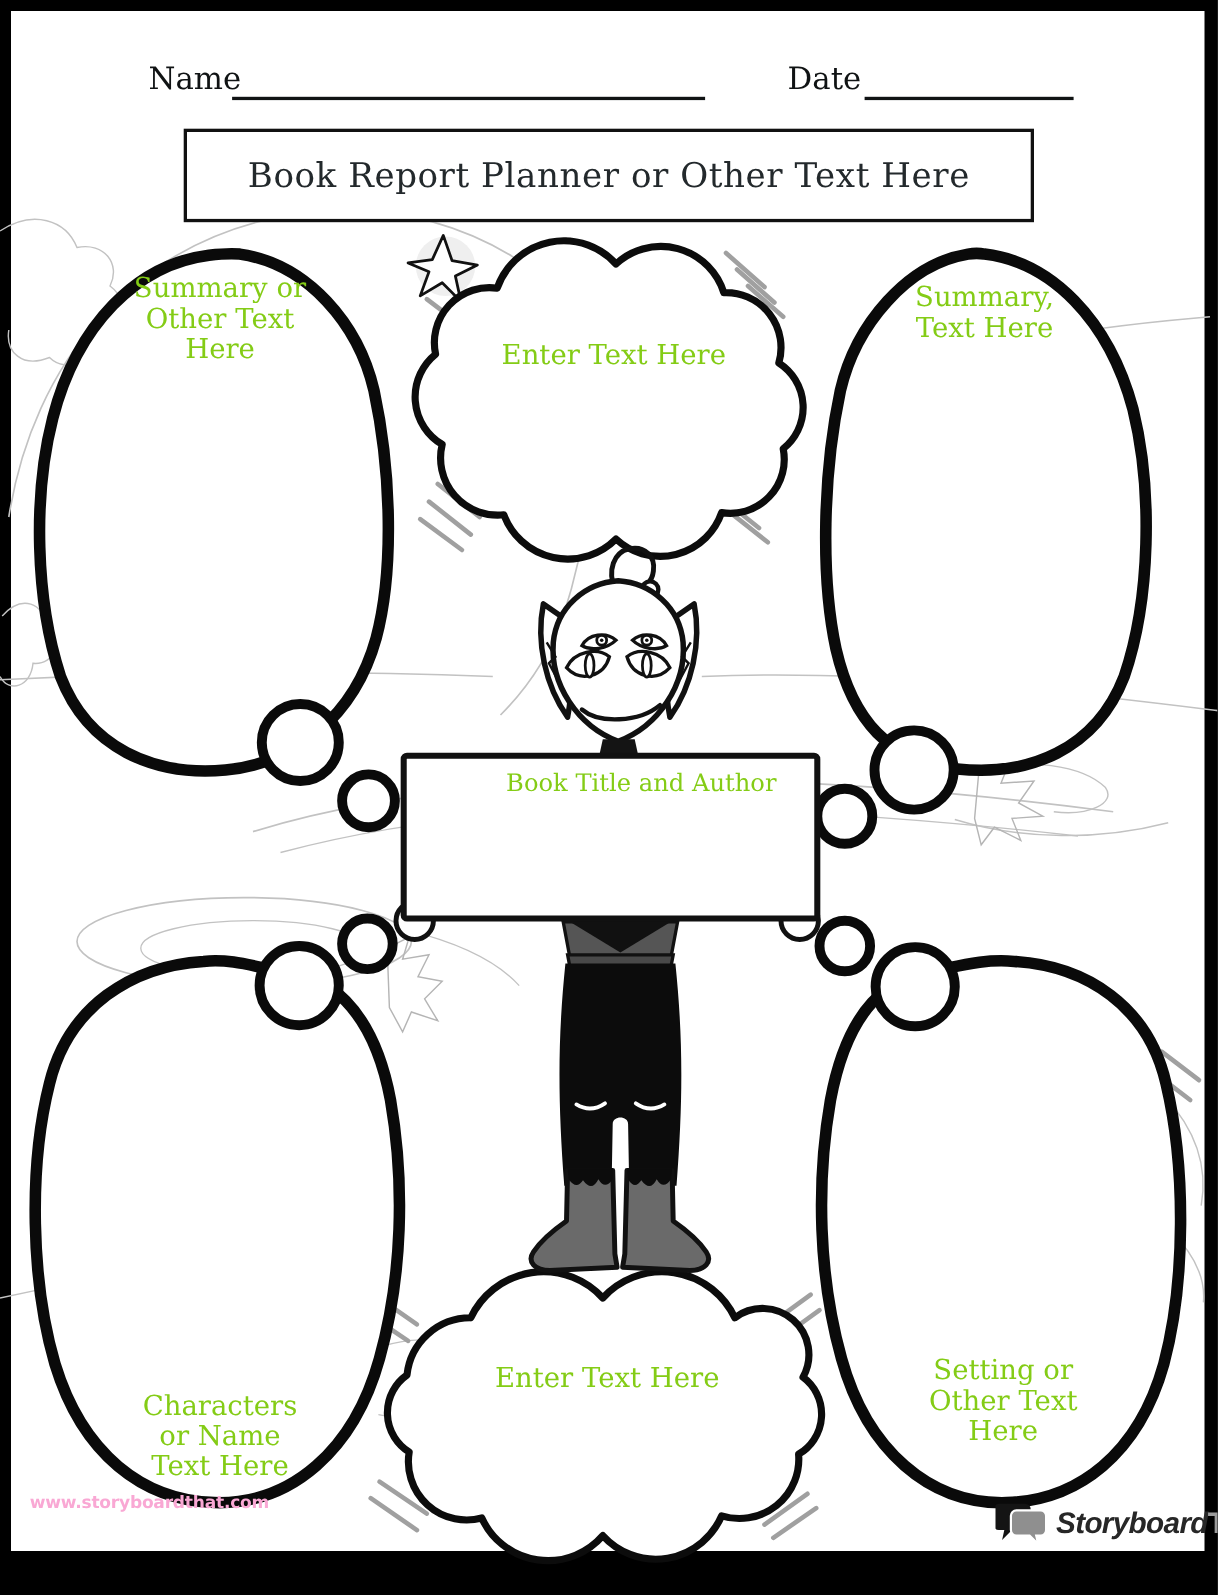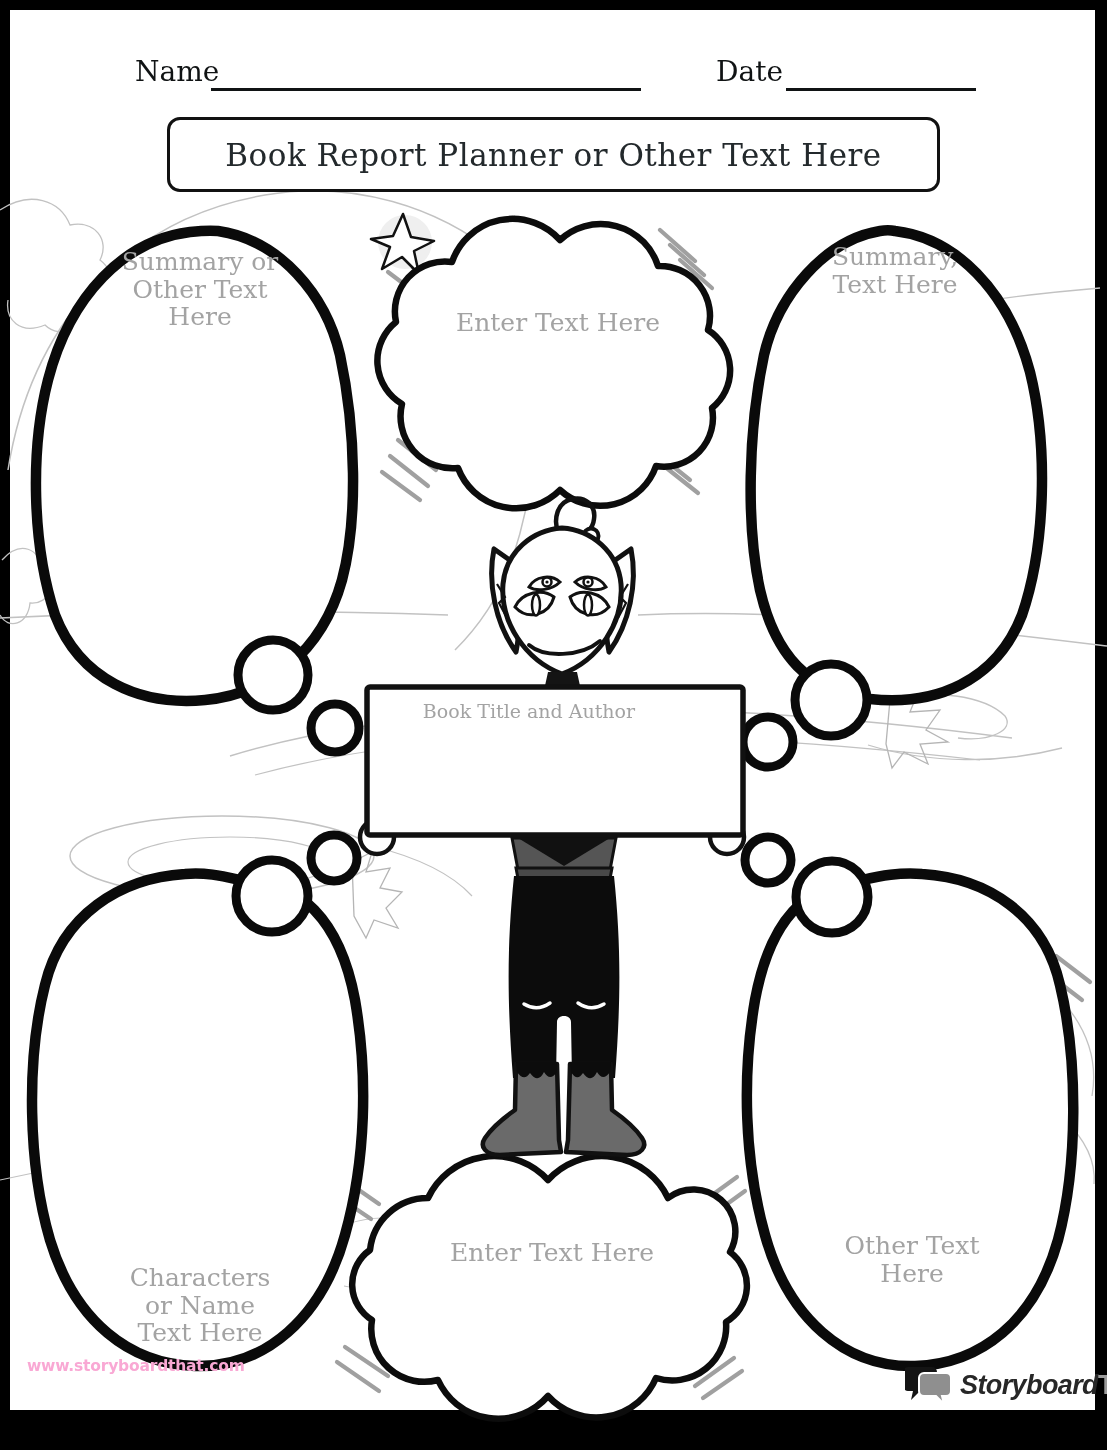--- a/index.html
+++ b/index.html
@@ -1,38 +1,38 @@
 <!DOCTYPE html>
 <html><head>
 <meta charset="utf-8">
 <style>
   html,body{margin:0;padding:0;background:#222;}
   #page{position:relative;width:1107px;height:1450px;background:#000;overflow:hidden;
         font-family:"DejaVu Serif", serif;}
   #paper{position:absolute;left:10px;top:10px;width:1085px;height:1400px;background:#fff;}
   #art{position:absolute;left:0;top:0;width:1107px;height:1450px;}
-  .txt{position:absolute;color:#a3a3a3;}
+  .txt{position:absolute;color:#84cc16;}
   .center{transform:translateX(-50%);text-align:center;}
   #name-label{left:135px;top:55px;font-size:28px;color:#101314;}
   #name-line{position:absolute;left:211px;top:88px;width:430px;border-bottom:3px solid #101314;}
   #date-label{left:716px;top:55px;font-size:28px;color:#101314;}
   #date-line{position:absolute;left:786px;top:88px;width:190px;border-bottom:3px solid #101314;}
-  #title-box{position:absolute;left:167px;top:117px;width:773px;height:75px;
-             border:3.5px solid #111;border-radius:13px;background:#fff;
+  #title-box{position:absolute;left:167px;top:117px;width:773px;height:85px;
+             border:3.5px solid #111;border-radius:0;background:#fff;
              display:flex;align-items:center;justify-content:center;box-sizing:border-box;}
   #title-box .t{font-size:31px;color:#23292c;letter-spacing:.5px;white-space:nowrap;}
   .bubble-label{line-height:27.5px;font-size:25px;}
   #bl-tl{left:200px;top:248px;width:260px;margin-left:-130px;}
-  #bl-tr{left:895px;top:243px;width:280px;margin-left:-140px;}
+  #bl-tr{left:895px;top:256px;width:280px;margin-left:-140px;}
   #bl-bl{left:200px;top:1264px;width:260px;margin-left:-130px;}
   #bl-br{left:912px;top:1232px;width:260px;margin-left:-130px;}
   .bubble-label div{text-align:center;}
   #cl-top{left:558px;top:308px;font-size:25px;}
   #cl-bottom{left:552px;top:1238px;font-size:25px;}
-  #sign-label{left:529px;top:700px;font-size:19px;width:370px;margin-left:-185px;}
+  #sign-label{left:583px;top:700px;font-size:22px;width:370px;margin-left:-185px;}
   #footer-url{left:27px;top:1357px;font-family:"DejaVu Sans",sans-serif;
               font-weight:bold;font-size:15.5px;color:#f9a8d4;letter-spacing:-0.2px;}
   #logo{position:absolute;left:905px;top:1364px;display:flex;align-items:center;
         font-family:"Liberation Sans",sans-serif;font-weight:bold;font-size:27px;letter-spacing:-0.6px;}
   #logo .p1{color:#272727;font-style:italic;}
   #logo .p2{color:#9b9b9b;}
   #logo svg{margin-right:7px;}
 </style>
 </head>
 <body>
@@ -188,20 +188,21 @@
   <div class="txt bubble-label" id="bl-tr">
     <div>Summary,</div>
     <div>Text Here</div>
   </div>
   <div class="txt bubble-label" id="bl-bl">
     <div>Characters</div>
     <div>or Name</div>
     <div>Text Here</div>
   </div>
   <div class="txt bubble-label" id="bl-br">
+    <div>Setting or</div>
     <div>Other Text</div>
     <div>Here</div>
   </div>
 
   <div class="txt center" id="cl-top">Enter Text Here</div>
   <div class="txt center" id="cl-bottom">Enter Text Here</div>
 
   <div class="txt" id="sign-label" style="text-align:center;">Book Title and Author</div>
 
   <div class="txt" id="footer-url">www.storyboardthat.com</div>

